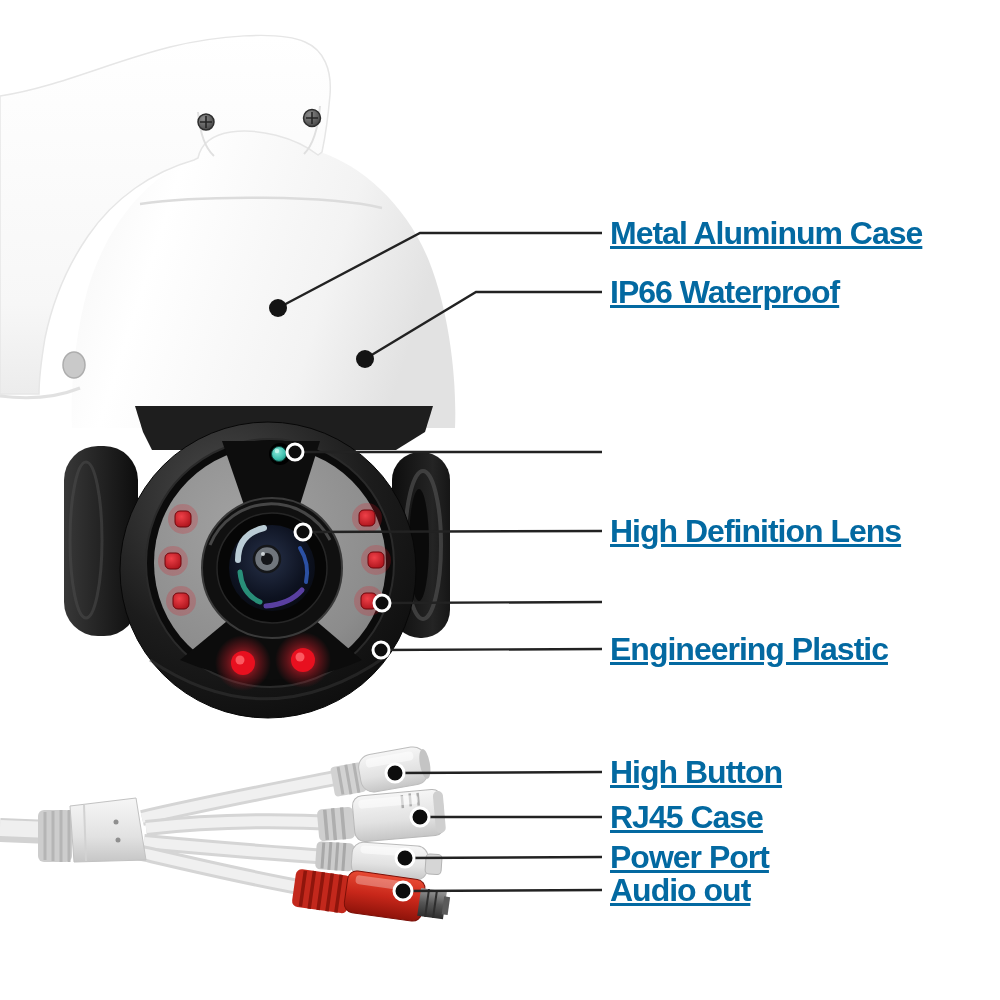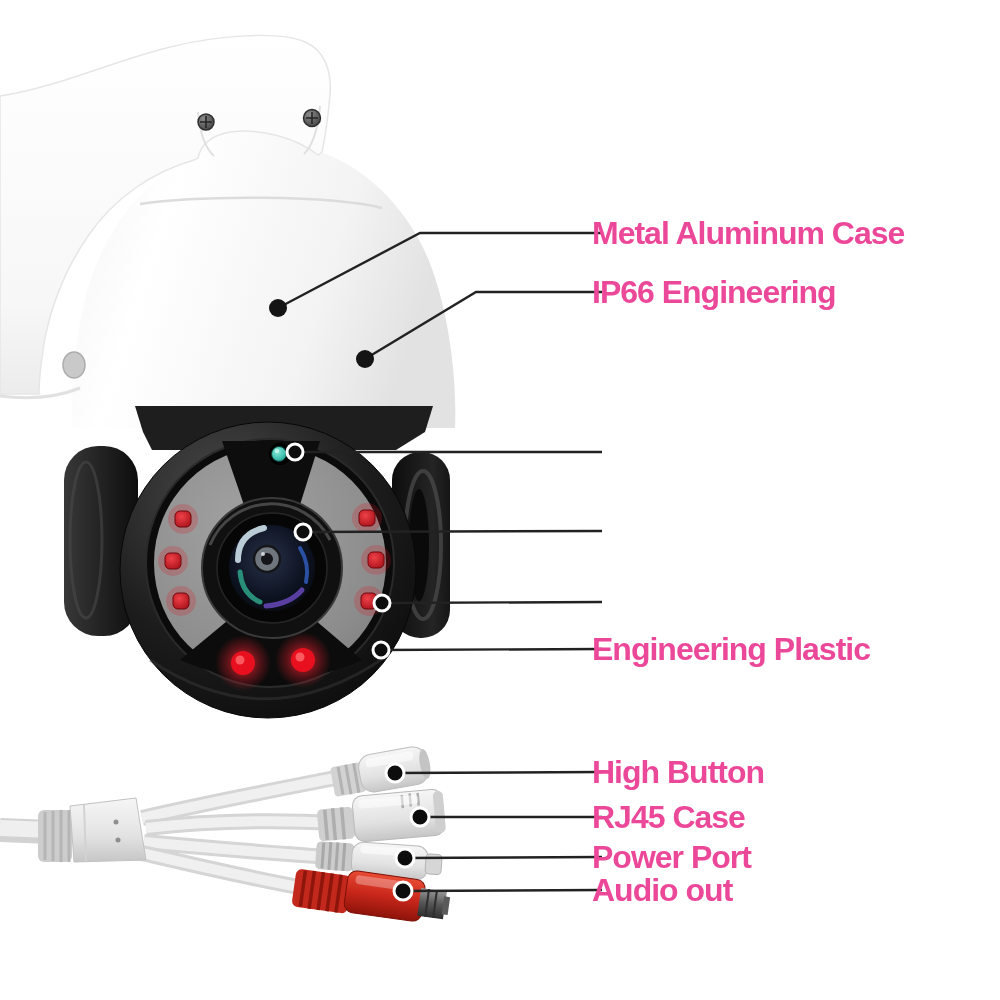--- a/index.html
+++ b/index.html
@@ -2,23 +2,23 @@
 <html><head>
 <meta charset="utf-8">
 <style>
   html,body{margin:0;padding:0;background:#ffffff;}
   .stage{
     position:relative;width:1000px;height:1000px;background:#ffffff;
     overflow:hidden;font-family:"Liberation Sans",sans-serif;
   }
   .art{position:absolute;left:0;top:0;width:1000px;height:1000px;}
   .label{
-    position:absolute;left:592px;white-space:nowrap;
+    position:absolute;left:610px;white-space:nowrap;
     font-weight:700;font-size:32px;line-height:36px;
-    letter-spacing:-1px;color:#ec4899;
+    letter-spacing:-1px;color:#0369a1;text-decoration:underline;
   }
 </style>
 </head>
 <body>
 
 <div class="stage">
 
   <svg class="art" viewBox="0 0 1000 1000">
     <defs>
       <linearGradient id="gArm" x1="0" y1="0" x2="0" y2="1">
@@ -274,19 +274,20 @@
       <circle cx="382" cy="603" r="8" fill="#0d0d0d" stroke="#ffffff" stroke-width="3"></circle>
       <circle cx="381" cy="650" r="8" fill="#0d0d0d" stroke="#ffffff" stroke-width="3"></circle>
       <circle cx="395" cy="773" r="9" fill="#0d0d0d" stroke="#ffffff" stroke-width="3"></circle>
       <circle cx="420" cy="817" r="9" fill="#0d0d0d" stroke="#ffffff" stroke-width="3"></circle>
       <circle cx="405" cy="858" r="9" fill="#0d0d0d" stroke="#ffffff" stroke-width="3"></circle>
       <circle cx="403" cy="891" r="9" fill="#0d0d0d" stroke="#ffffff" stroke-width="3"></circle>
     </g>
   </svg>
 
   <div class="label" style="top:215px">Metal Aluminum Case</div>
-  <div class="label" style="top:274px">IP66 Engineering</div>
+  <div class="label" style="top:274px">IP66 Waterproof</div>
+  <div class="label" style="top:513px">High Definition Lens</div>
   <div class="label" style="top:631px">Engineering Plastic</div>
   <div class="label" style="top:754px">High Button</div>
   <div class="label" style="top:799px">RJ45 Case</div>
   <div class="label" style="top:839px">Power Port</div>
   <div class="label" style="top:872px">Audio out</div>
 </div>
 
 </body></html>

